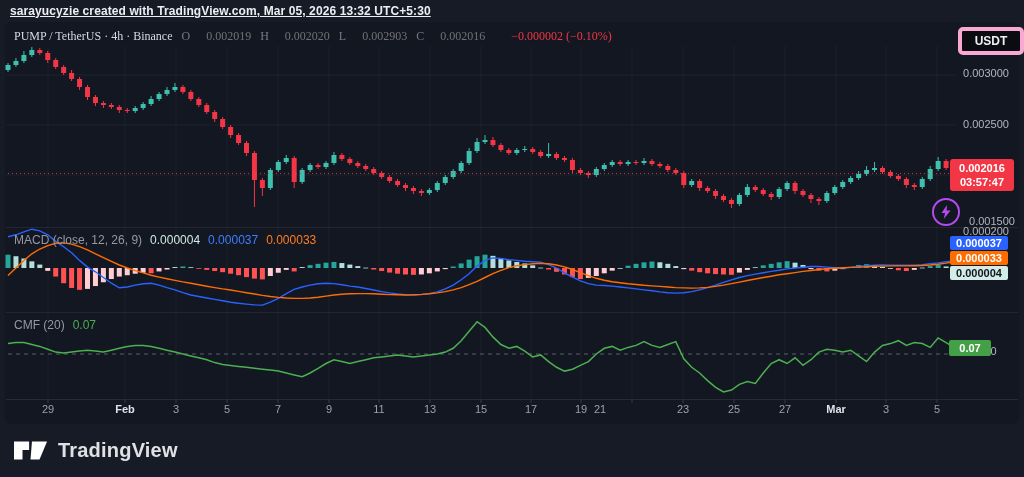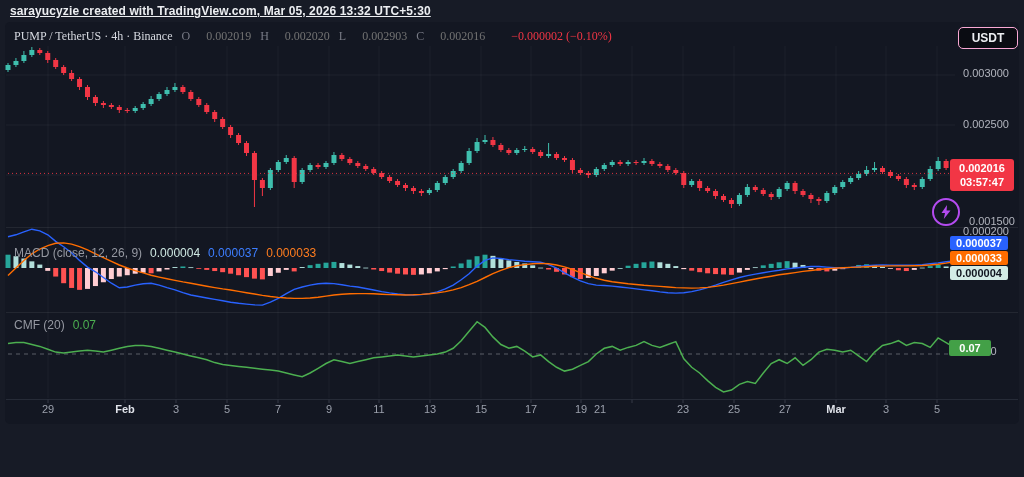--- a/index.html
+++ b/index.html
@@ -9,37 +9,37 @@
   .card{position:absolute;left:5px;top:22px;width:1014px;height:402px;
         background:#131722;border-radius:5px;z-index:1;}
   #plot{position:absolute;left:0;top:0;z-index:2;}
   .ov{position:absolute;z-index:3;}
   .attr{left:10px;top:4px;font-size:12px;font-weight:700;color:#eceef1;letter-spacing:.1px;text-decoration:underline;}
   .hdr{left:14px;top:29px;font-size:12px;display:flex;align-items:center;gap:9px;color:#d1d4dc;font-family:Liberation Serif, serif;}
   .hdr .sym{color:#d6d9e0;}
   .hdr .pair .k{color:#787b86;}
   .hdr .pair .v{color:#737373;margin-left:16px;}
   .hdr .chg{color:#f23645;margin-left:17px;}
-  .usdt{left:958px;top:27px;width:58px;height:20px;background:#0a0c12;border:1px solid #f9a8d4;
+  .usdt{left:958px;top:27px;width:58px;height:20px;background:#0a0c12;border:4px solid #f9a8d4;
         border-radius:5px;color:#eceef1;font-size:12px;font-weight:700;
         display:flex;align-items:center;justify-content:center;cursor:pointer;}
   .scale-label{position:absolute;left:956px;width:60px;text-align:center;font-size:11px;
         color:#b2b5be;height:14px;line-height:14px;z-index:3;}
   .pricebox{left:950px;top:159px;width:64px;background:#f23645;color:#fff;border-radius:3px;
         font-size:11px;font-weight:700;text-align:center;padding:2px 0;line-height:14px;z-index:4;}
   .mbox{position:absolute;left:950px;width:58px;height:14px;border-radius:2px;font-size:11px;
         font-weight:700;text-align:center;line-height:14px;color:#fff;z-index:4;}
   .mbox.b1{top:236px;background:#2962ff;}
   .mbox.b2{top:251px;background:#ff6d00;}
   .mbox.b3{top:266px;background:#d3ece6;color:#10141f;}
   .cmfbox{left:949px;top:340px;width:42px;height:16px;background:#43a047;color:#fff;border-radius:2px;
         font-size:11px;font-weight:700;text-align:center;line-height:16px;z-index:4;}
   .indrow{font-size:12px;display:flex;gap:8px;align-items:center;}
   .indrow .t{color:#9598a1;}
-  .macdrow{left:14px;top:246px;}
+  .macdrow{left:14px;top:233px;}
   .macdrow .v1{color:#cfe9e3;}
   .macdrow .v2{color:#3d7eff;}
   .macdrow .v3{color:#ff7d1f;}
   .cmfrow{left:14px;top:318px;}
   .cmfrow .v1{color:#4caf50;}
   .xlab{position:absolute;top:403px;transform:translateX(-50%);font-size:11px;color:#9ba0ac;z-index:3;}
   .xlab.month{color:#e0e3ea;font-weight:700;}
   .boost{left:932px;top:198px;width:28px;height:28px;border:2px solid #b44bf0;border-radius:50%;
         display:flex;align-items:center;justify-content:center;background:rgba(19,23,34,.55);
         box-sizing:border-box;cursor:pointer;z-index:3;}
@@ -514,20 +514,27 @@
     <span class="t">CMF (20)</span>
     <span class="v1">0.07</span>
   </div>
 
   <div class="ov boost">
     <svg width="16" height="16" viewBox="0 0 16 16">
       <polygon points="9,1 3.5,9 7,9 5.8,15 12.5,6.5 8.6,6.5" fill="#b44bf0"></polygon>
     </svg>
   </div>
 
+  <div class="ov footer">
+    <svg width="34" height="24" viewBox="0 0 36 24">
+      <polygon points="0,3 16,3 16,12 9,12 9,22 0,22 0,12" fill="#ffffff"></polygon>
+      <polygon points="19,3 35,3 27,22 17.5,22" fill="#ffffff"></polygon>
+    </svg>
+    <span class="brand">TradingView</span>
+  </div>
 
 <div class="scale-label" style="top: 66px;">0.003000</div>
     <div class="scale-label" style="top: 117px;">0.002500</div>
     <div class="scale-label" style="top: 214px; margin-left: 6px;">0.001500</div>
     <div class="scale-label" style="top: 224px;">0.000200</div>
     <div class="scale-label" style="top: 344px;">0.00</div>
     <div class="xlab" style="left: 48px;">29</div>
     <div class="xlab month" style="left: 125px;">Feb</div>
     <div class="xlab" style="left: 176px;">3</div>
     <div class="xlab" style="left: 227px;">5</div>

